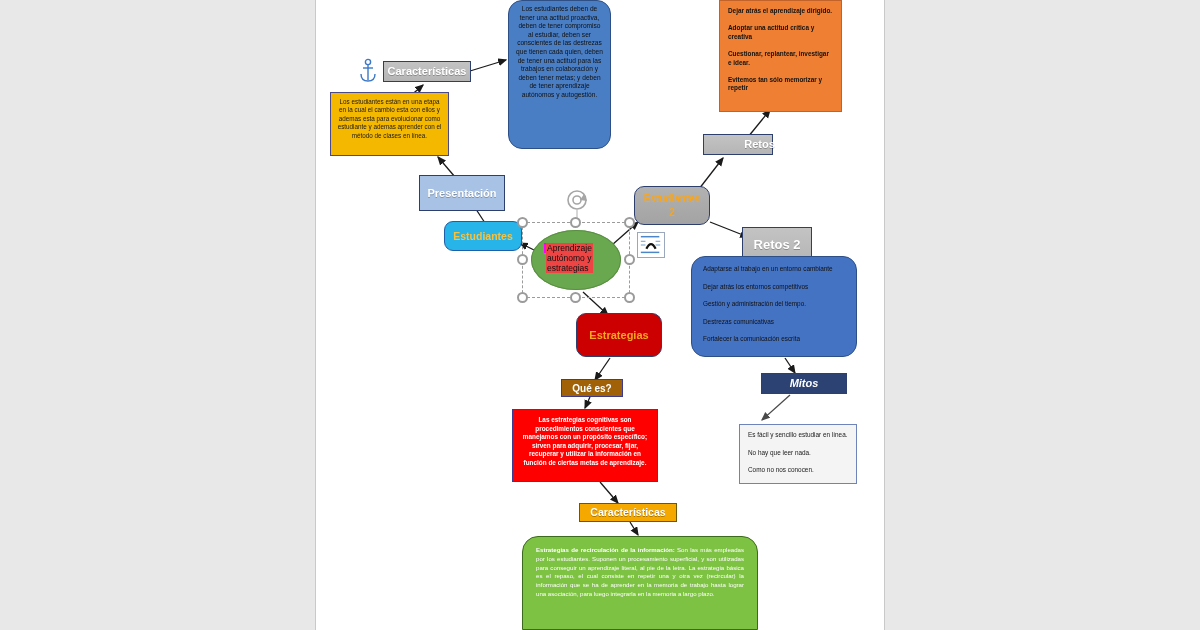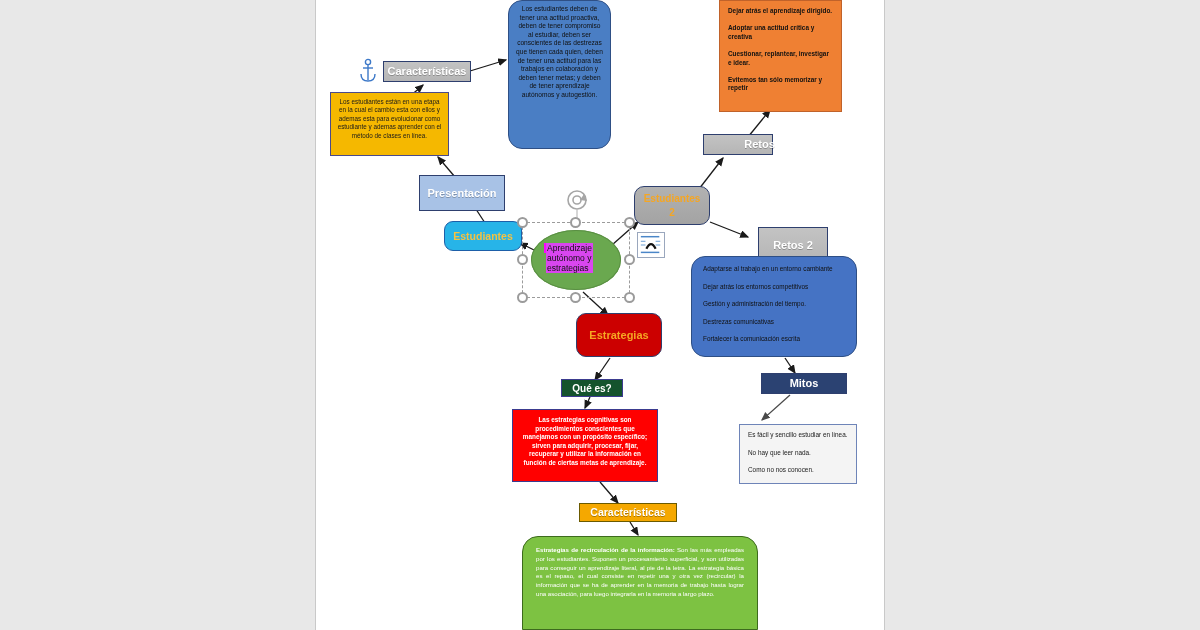--- a/index.html
+++ b/index.html
@@ -31,28 +31,28 @@
   .lbl-gray{
     background:linear-gradient(180deg,#c3c3c3,#b5b5b5);
     border:1px solid #2e3f6e;color:#ffffff;
     text-shadow:0 1px 0 rgba(0,0,0,.25);
   }
   .lbl-lightblue{
     background:#a8c2e6;border:1px solid #2e3f6e;color:#ffffff;
     text-shadow:0 1px 0 rgba(0,0,0,.25);
   }
   .lbl-navy{
-    background:#2b4272;border:1px solid #2e3f6e;color:#ffffff;
+    background:#2b4272;border:1px solid #2e3f6e;color:#ffffff;font-style:italic;
   }
   .lbl-orange{
     background:#f5a800;border:1px solid #6b5a00;color:#ffffff;
     text-shadow:0 1px 0 rgba(0,0,0,.3);
   }
   .lbl-red-sm{
-    background:#14532d;border:1px solid #3b3b8f;color:#ffffff;
+    background:#a16207;border:1px solid #3b3b8f;color:#ffffff;
   }
 
   
   .rbox{border-radius:14px;box-sizing:border-box;}
   .box-blue-body{
     background:#4a7ec4;border:1px solid #2e4f85;
     color:#111111;
   }
   .box-blue-body2{
     background:#4573c4;border:1px solid #2e4f85;color:#111111;
@@ -104,21 +104,21 @@
     position:absolute;left:9px;top:8px;width:90px;height:60px;
     background:#6aa84f;border-radius:50%;
     box-shadow:inset 0 0 0 1px #5a8f43;
   }
   .sel-handle{
     position:absolute;width:11px;height:11px;border-radius:50%;
     background:#ffffff;border:2px solid #9b9b9b;box-sizing:border-box;
   }
   #ell-text{
     position:absolute;left:24px;top:21px;
-    background:#d946ef;color:#111111;
+    background:#ef4444;color:#111111;
     font-size:8.5px;line-height:10px;font-weight:normal;
     padding:0 1px;white-space:pre-line;
   }
   #caret{
     position:absolute;left:22px;top:21px;width:2px;height:10px;background:#ff00ff;
   }
   #rot-handle{position:absolute;left:560px;top:188px;width:34px;height:38px;}
 
   #anchor-icon{position:absolute;left:358px;top:58px;width:20px;height:26px;}
   #arch-icon{
@@ -217,21 +217,21 @@
 
     <div class="node box-gray-round" style="left:634px;top:186px;width:76px;height:39px;font-size:10px;flex-direction:column;">
       <span class="n-text">Estudiantes</span>
       <span class="n-text">2</span>
     </div>
 
     <div class="node lbl lbl-gray" style="left:703px;top:134px;width:70px;height:21px;font-size:11px;padding-left:43px;">
       <span class="n-text">Retos</span>
     </div>
 
-    <div class="node lbl lbl-gray" style="left:742px;top:227px;width:70px;height:37px;font-size:11px;margin-left:16px;">
+    <div class="node lbl lbl-gray" style="left:742px;top:227px;width:70px;height:37px;font-size:13px;">
       <span class="n-text">Retos 2</span>
     </div>
 
     <div class="node rbox box-blue-body2" style="left:691px;top:256px;width:166px;height:101px;padding:8px 11px;font-size:6.4px;line-height:8.6px;">
       <p class="para">Adaptarse al trabajo en un entorno cambiante</p>
       <p class="para">Dejar atrás los entornos competitivos</p>
       <p class="para">Gestión y administración del tiempo.</p>
       <p class="para">Destrezas comunicativas</p>
       <p class="para">Fortalecer la comunicación escrita</p>
     </div>

